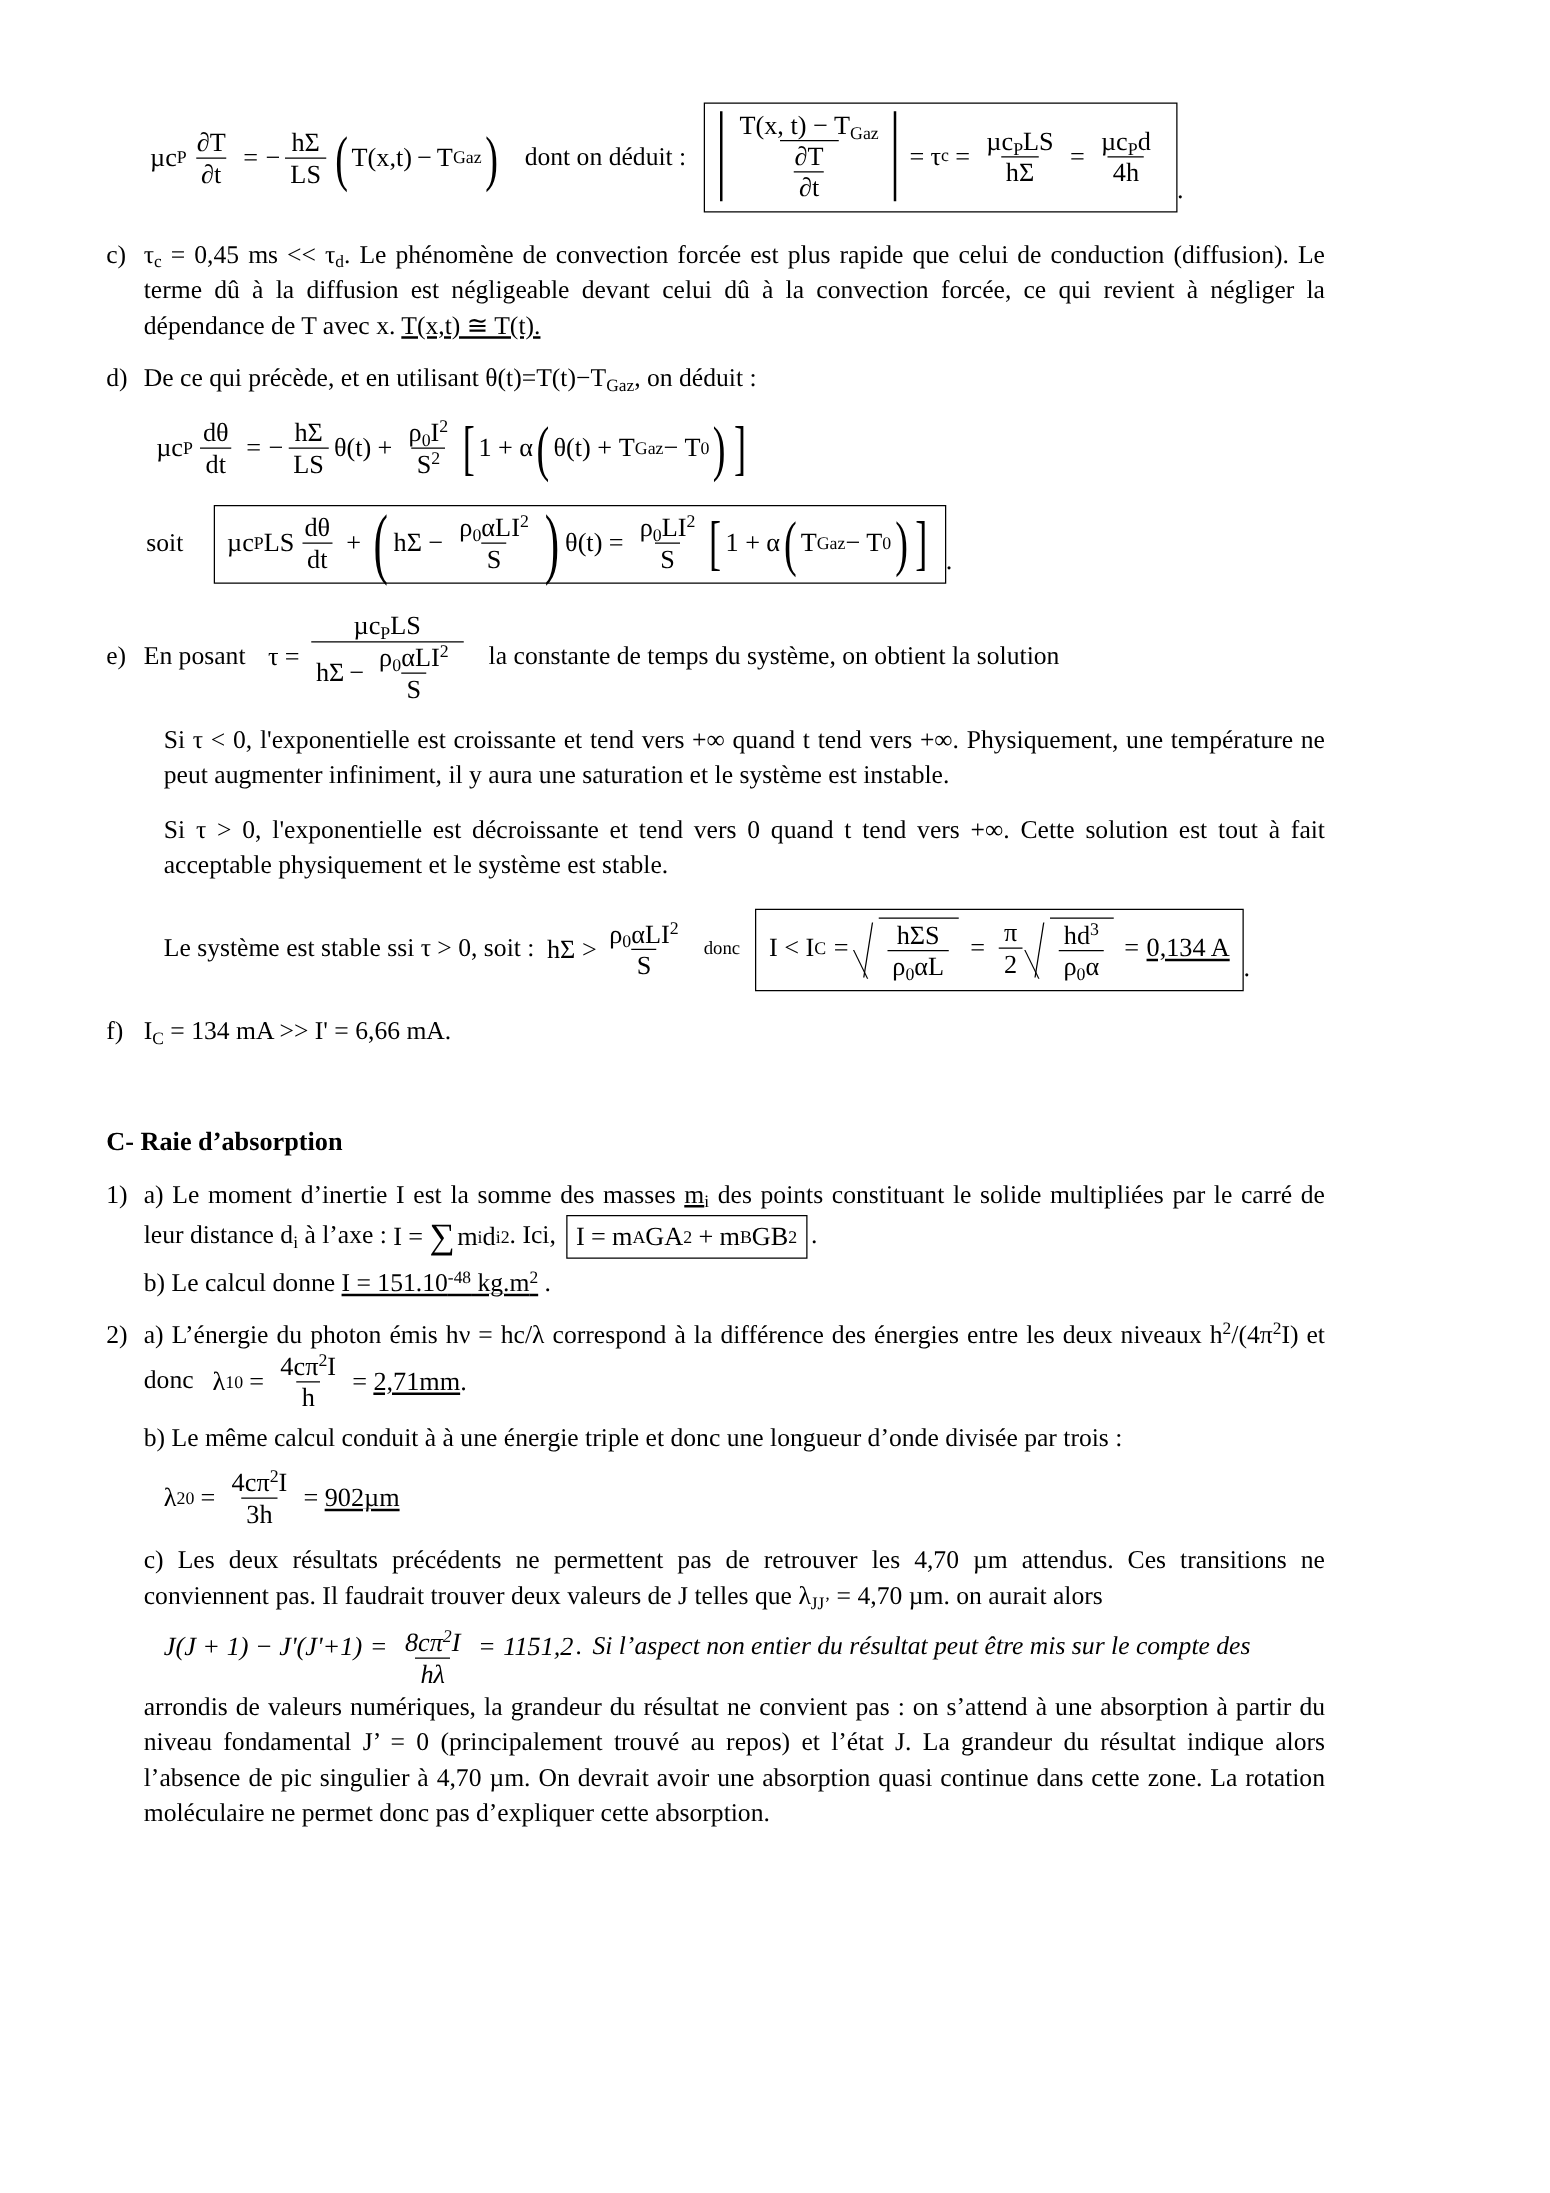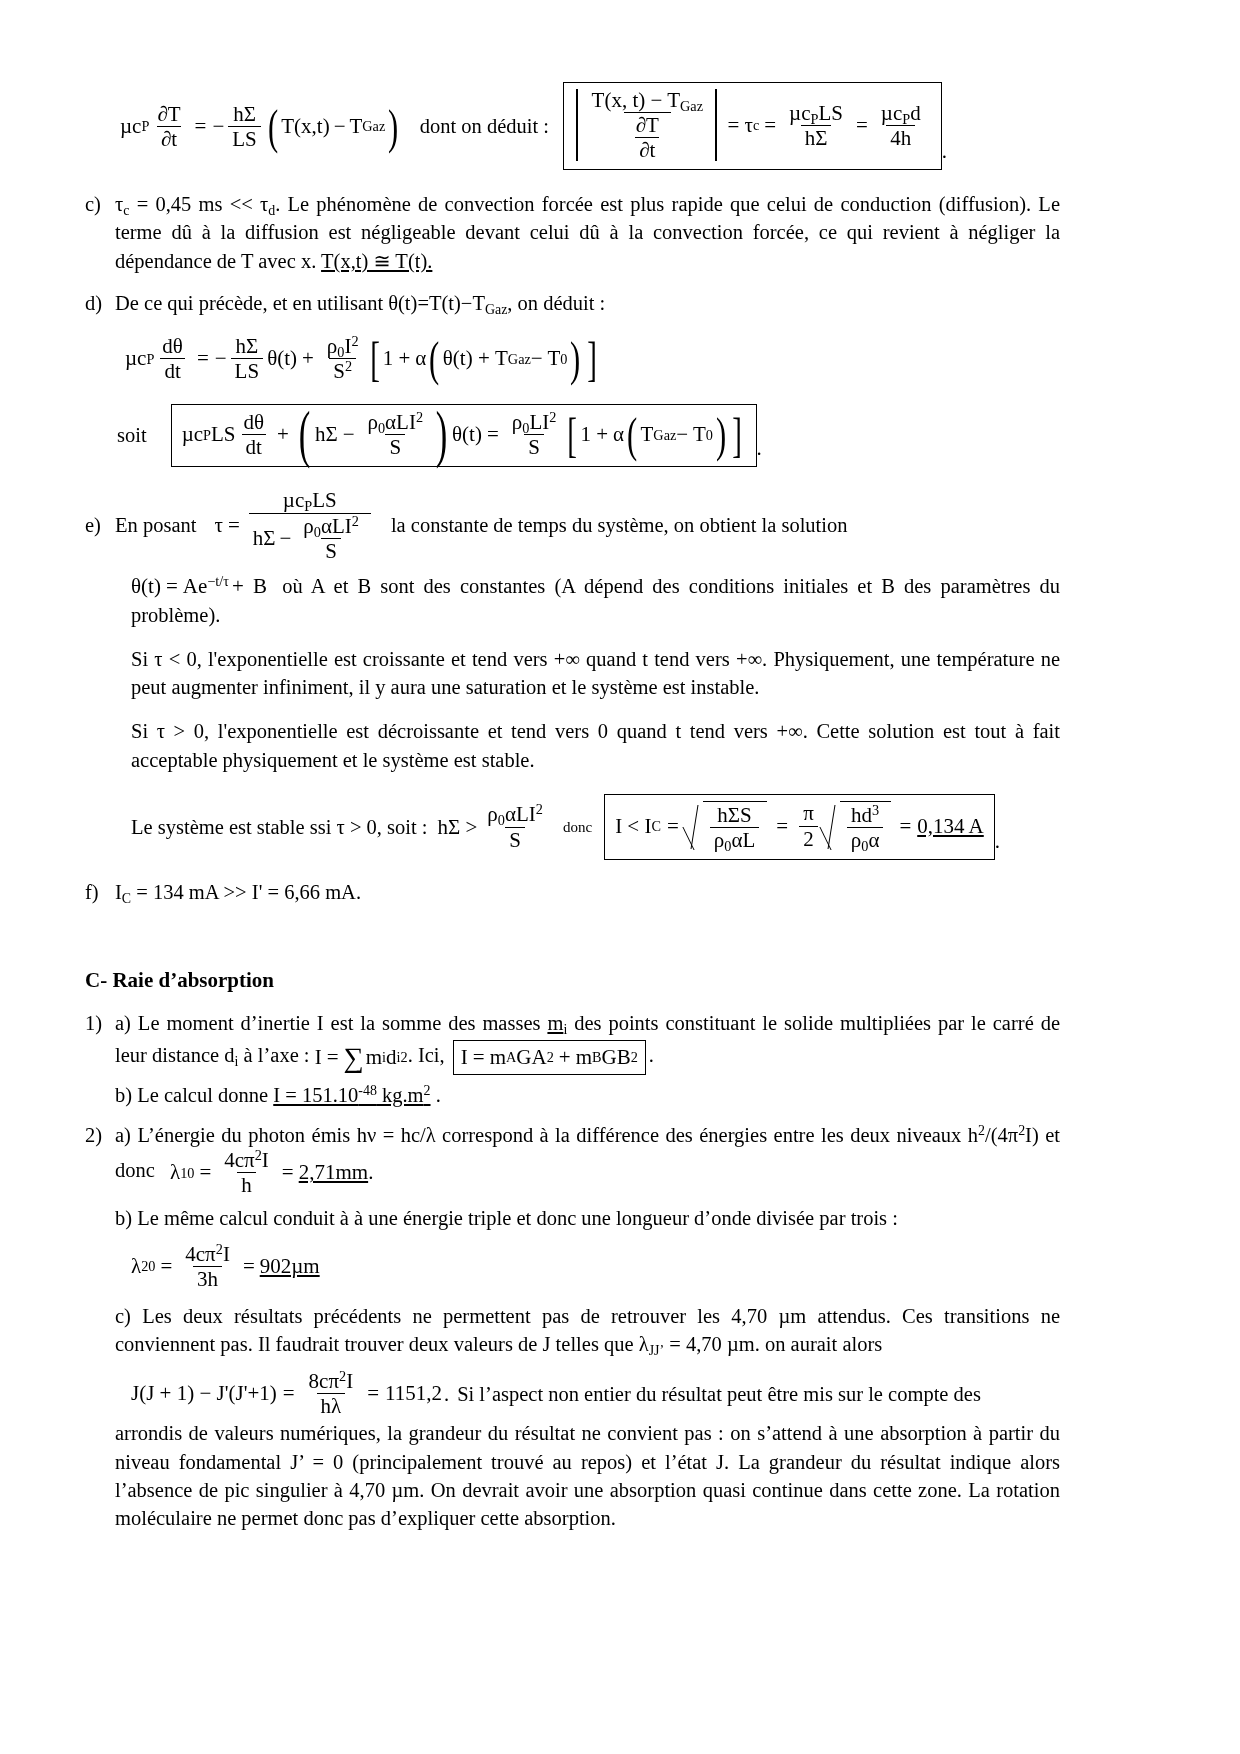--- a/index.html
+++ b/index.html
@@ -242,27 +242,20 @@
                 <span class="num"><span>ρ</span><sub>0</sub><span>αLI</span><sup>2</sup></span>
                 <span class="den">S</span>
               </span>
             </span>
           </span>
         </span>
         <span style="flex:1 1 auto; min-width:300px;">la  constante  de  temps  du  système,  on  obtient  la  solution</span>
       </div>
     </div>
 
-    <div class="indent" style="margin-top:10px;">
-      <div class="para" style="display:block;">
-        <span class="math" style="margin-right:6px;">
-          <span>θ(t)</span><span style="margin:0 5px">=</span><span>Ae</span><sup>−t/τ</sup><span style="margin-left:3px">+ B</span>
-        </span><span>où  A  et  B  sont  des  constantes  (A  dépend  des  conditions  initiales  et  B  des paramètres du problème).</span>
-      </div>
-    </div>
 
     <div class="indent" style="margin-top:16px;">
       <div class="para">Si  τ &lt; 0, l'exponentielle est croissante et tend vers +∞ quand t tend vers +∞. Physiquement, une température ne peut augmenter infiniment, il y aura une saturation et le système est instable.</div>
     </div>
 
     <div class="indent" style="margin-top:16px;">
       <div class="para">Si τ &gt; 0, l'exponentielle est décroissante et tend vers 0 quand t tend vers +∞. Cette solution est tout à fait acceptable physiquement et le système est stable.</div>
     </div>
 
     <div class="eqline math" style="margin-top:20px; margin-left:46px; align-items:center;">
@@ -379,21 +372,21 @@
             <span class="num"><span>4cπ</span><sup>2</sup><span>I</span></span>
             <span class="den">3h</span>
           </span>
           <span style="margin:0 5px">=</span>
           <span class="u">902µm</span>
         </div>
         <div style="margin-top:12px;">
           <span>c)</span>
           <span>Les deux résultats précédents ne permettent pas de retrouver les 4,70 µm attendus. Ces transitions ne conviennent pas. Il faudrait trouver deux valeurs de J telles que λ</span><sub>JJ’</sub><span> = 4,70 µm. on aurait alors</span>
         </div>
-        <div class="math" style="margin-top:12px; margin-left:16px; display:flex; align-items:center;">
+        <div class="math" style="margin-top:12px; margin-left:16px; display:flex; align-items:flex-start;font-style:italic;">
           <span>J(J + 1) − J'(J'+1)</span>
           <span style="margin:0 6px">=</span>
           <span class="frac">
             <span class="num"><span>8cπ</span><sup>2</sup><span>I</span></span>
             <span class="den">hλ</span>
           </span>
           <span style="margin:0 6px">=</span>
           <span>1151,2</span>
           <span style="font-size:20.5px; margin-left:2px;">.</span>
           <span style="font-size:20.5px; margin-left:8px; flex:1 1 auto;">Si l’aspect non entier du résultat peut être mis sur le compte des</span>

